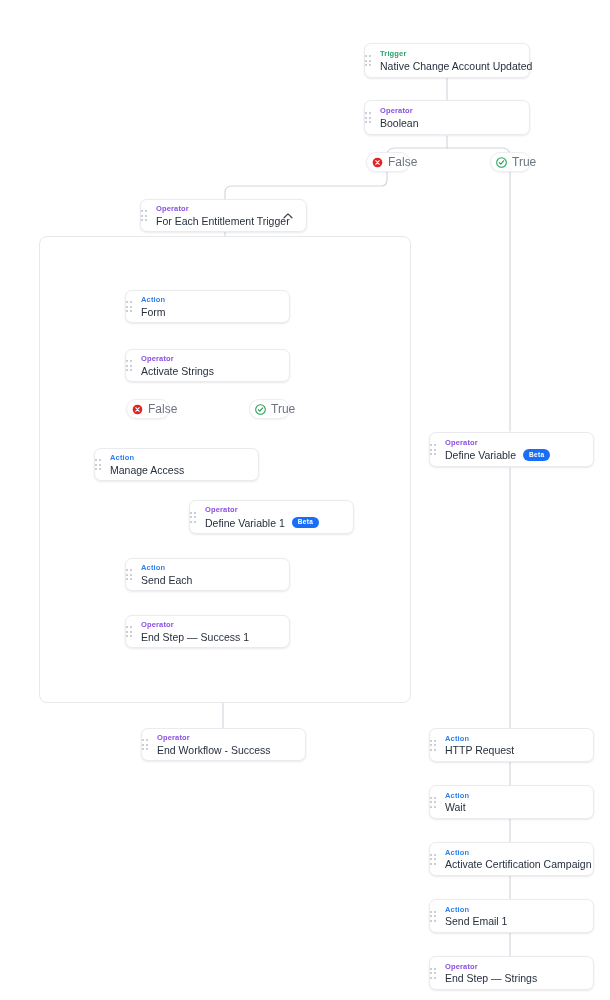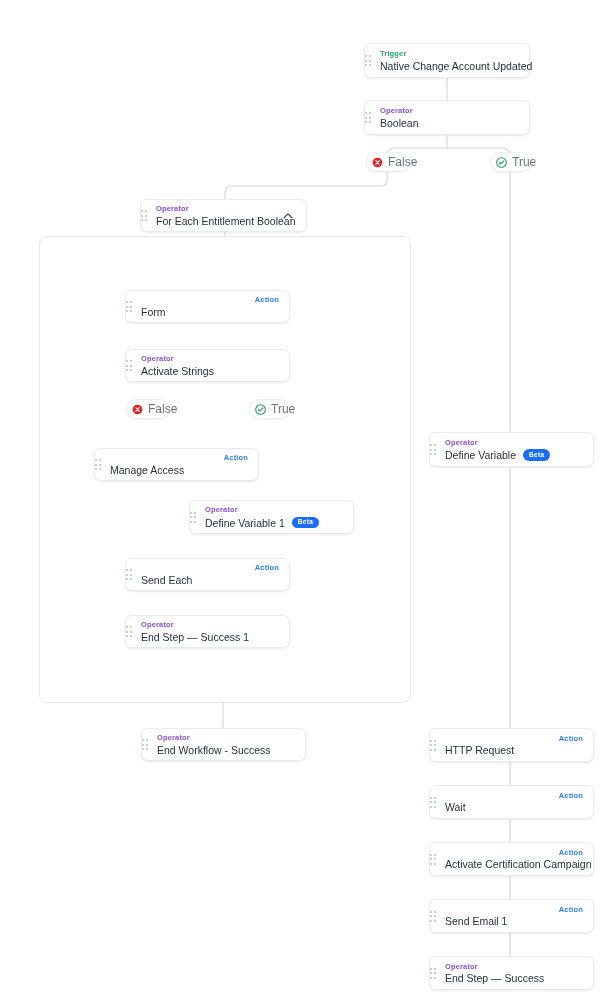--- a/index.html
+++ b/index.html
@@ -70,21 +70,21 @@
     line-height: 1;
   }
   .node-kind {
     font-size: 7.5px;
     font-weight: bold;
     letter-spacing: 0.15px;
     margin-bottom: 3px;
   }
   .kind-trigger { color: #2aa36b; }
   .kind-operator { color: #8a4fe0; }
-  .kind-action { color: #2f80ed; text-align: right; }
+  .kind-action { color: #2f80ed; }
   .node-title-row {
     display: flex;
     align-items: flex-end;
   }
   .node-title {
     font-size: 10.5px;
     color: #26303e;
     white-space: nowrap;
   }
   .beta-badge {
@@ -236,21 +236,21 @@
         <i></i>
         <i></i>
         <i></i>
         <i></i>
         <i></i>
         <i></i>
       </span>
     <span class="node-text">
       <span class="node-kind kind-operator">Operator</span>
       <span class="node-title-row">
-        <span class="node-title">For Each Entitlement Boolean</span>
+        <span class="node-title">For Each Entitlement Trigger</span>
       </span>
     </span>
     <span class="collapse-icon">
       <svg viewBox="0 0 16 16" width="14" height="14" fill="none">
         <path d="M3.5 10 L8 5.5 L12.5 10" stroke="#3d4653" stroke-width="1.4" stroke-linecap="round" stroke-linejoin="round"></path>
       </svg>
     </span>
   </div>
 
   <div class="node" style="left:125px; top:290px; width:165px; height:33px;">
@@ -480,18 +480,18 @@
         <i></i>
         <i></i>
         <i></i>
         <i></i>
         <i></i>
         <i></i>
       </span>
     <span class="node-text">
       <span class="node-kind kind-operator">Operator</span>
       <span class="node-title-row">
-        <span class="node-title">End Step — Success</span>
+        <span class="node-title">End Step — Strings</span>
       </span>
     </span>
   </div>
 
 </div>
 
 </body></html>

